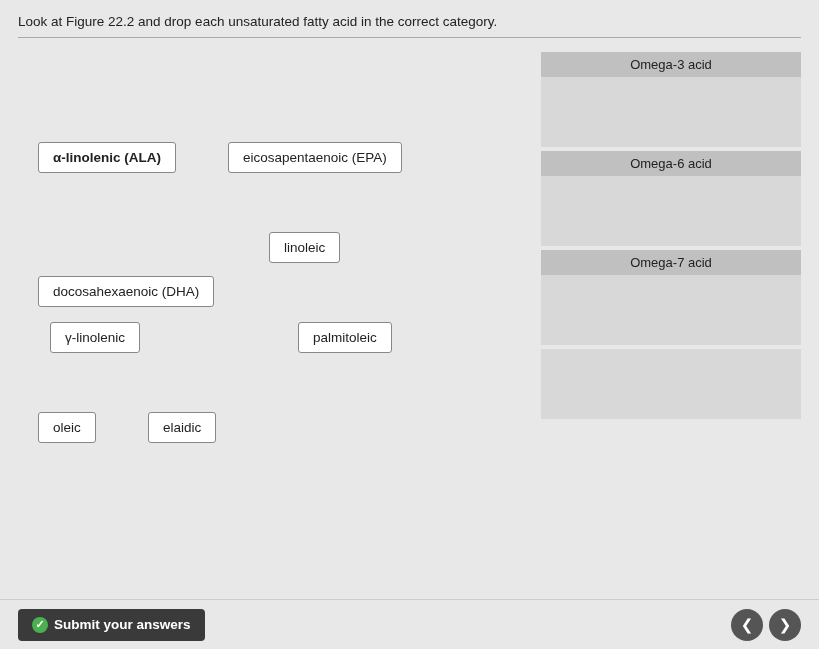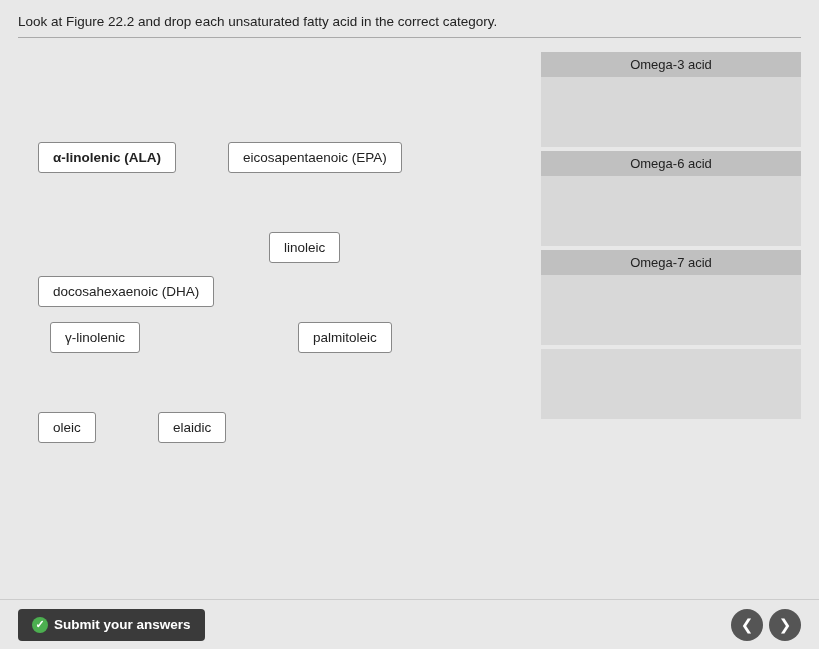--- a/index.html
+++ b/index.html
@@ -156,21 +156,21 @@
   <div class="main-area">
 
     <div class="drag-source-area" id="sourceArea">
     <div class="acid-item" draggable="true" style="top: 90px; left: 20px; font-weight: bold;">α-linolenic (ALA)</div>
         <div class="acid-item" draggable="true" style="top: 90px; left: 210px;">eicosapentaenoic (EPA)</div>
         <div class="acid-item" draggable="true" style="top: 180px; left: 20px; margin-top: 44px;">docosahexaenoic (DHA)</div>
         <div class="acid-item" draggable="true" style="top: 180px; left: 251px; text-align: center;">linoleic</div>
         <div class="acid-item" draggable="true" style="top: 270px; left: 32px;">γ-linolenic</div>
         <div class="acid-item" draggable="true" style="top: 270px; left: 280px;">palmitoleic</div>
         <div class="acid-item" draggable="true" style="top: 360px; left: 20px;">oleic</div>
-        <div class="acid-item" draggable="true" style="top: 360px; left: 140px;">elaidic</div>
+        <div class="acid-item" draggable="true" style="top: 360px; left: 130px;">elaidic</div>
       </div>
 
     <div class="drop-target-area" id="dropArea">
     <div class="drop-zone">
           <div class="drop-zone-header">Omega-3 acid</div>
           <div class="drop-zone-body"></div>
         </div>
         <div class="drop-zone">
           <div class="drop-zone-header">Omega-6 acid</div>
           <div class="drop-zone-body"></div>

